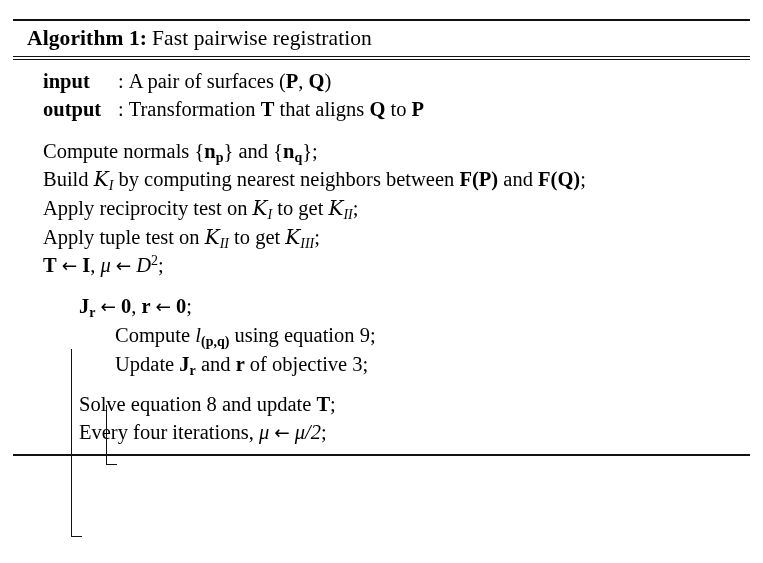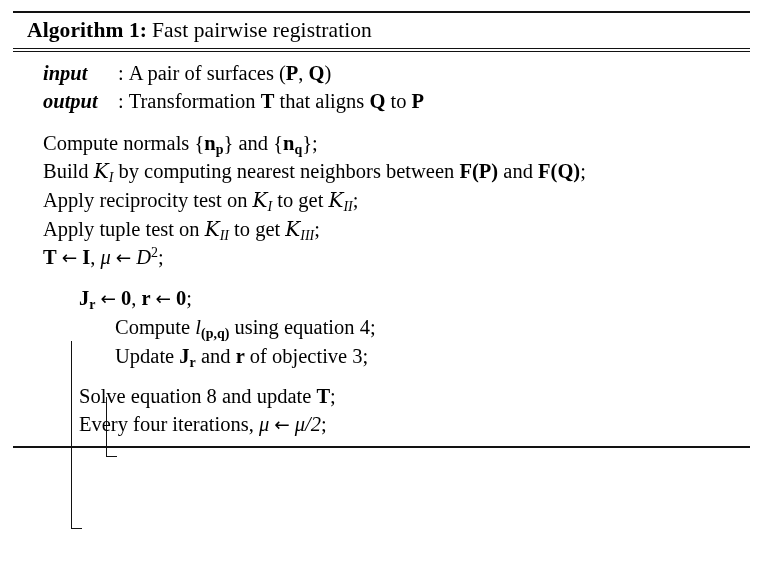--- a/index.html
+++ b/index.html
@@ -12,21 +12,21 @@
     height: 563px;
     overflow: hidden;
     font-family: "Liberation Serif", "DejaVu Serif", serif;
     color: #000000;
     -webkit-font-smoothing: antialiased;
   }
 
   #algorithm-block {
     position: absolute;
     left: 13px;
-    top: 8px;
+    top: 16px;
     width: 737px;
   }
 
   
   .rule-top {
     height: 0;
     border-top: 2.4px solid #121212;
     margin-top: 3px;
   }
   .rule-double {
@@ -67,21 +67,20 @@
   .lvl1 { padding-left: 66px; }
   .lvl2 { padding-left: 102px; }
 
   .gap { height: 13px; }
   .gap-sm { height: 11px; }
 
   
   .io-label {
     font-weight: bold;
     display: inline-block;
-    font-style: italic;
   }
   .io-in  { width: 75px; }
   .io-out { width: 75px; }
 
   
   .kw { font-weight: bold; }
   .it { font-style: italic; }
 
   
   .bf { font-weight: bold; }
@@ -173,21 +172,21 @@
 
     <div class="gap-sm"></div>
 
 
     <div class="line lvl1">
       <span class="bf">J</span><sub class="sub-bf">r</sub><span class="sp"></span><span class="arrow">←</span><span class="sp"></span><span class="bf">0</span><span>, </span><span class="bf">r</span><span class="sp"></span><span class="arrow">←</span><span class="sp"></span><span class="bf">0</span><span>;</span>
     </div>
 
 
     <div class="line lvl2">
-      <span>Compute </span><span class="mi">l</span><sub class="sub-bf">(p,q)</sub><span> using equation 4;</span>
+      <span>Compute </span><span class="mi">l</span><sub class="sub-bf">(p,q)</sub><span> using equation 9;</span>
     </div>
 
     <div class="line lvl2">
       <span>Update </span><span class="bf">J</span><sub class="sub-bf">r</sub><span> and </span><span class="bf">r</span><span> of objective 3;</span>
     </div>
 
     <div class="gap-sm"></div>
 
     <div class="line lvl1">
       <span>Solve equation 8 and update </span><span class="bf">T</span><span>;</span>

